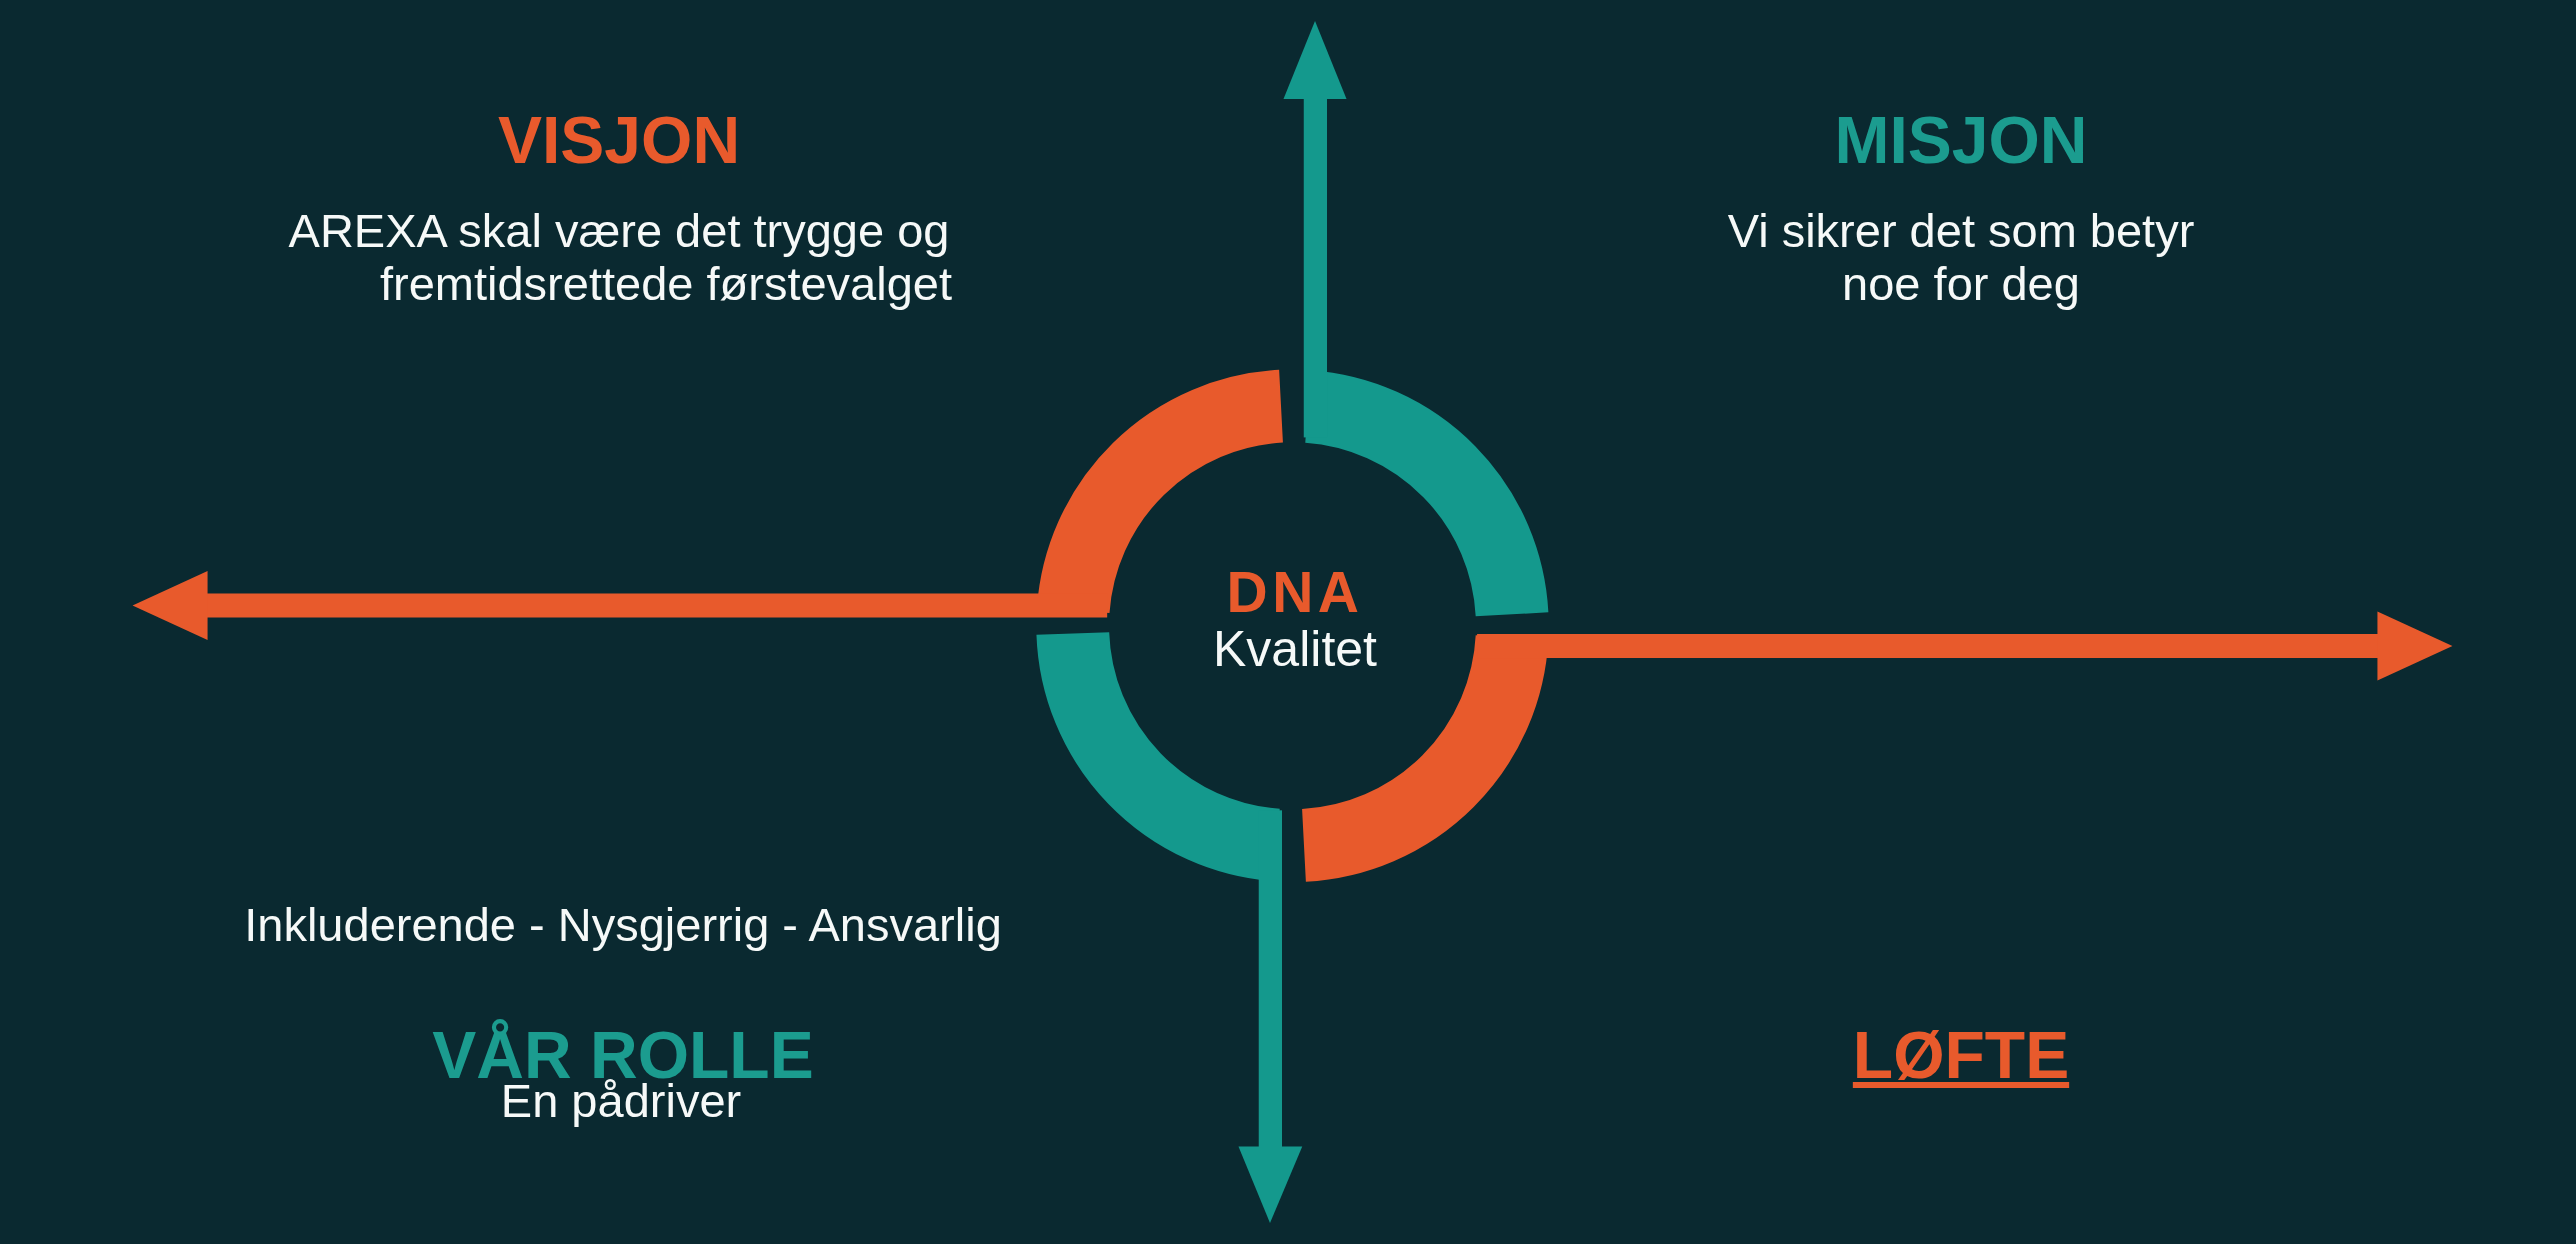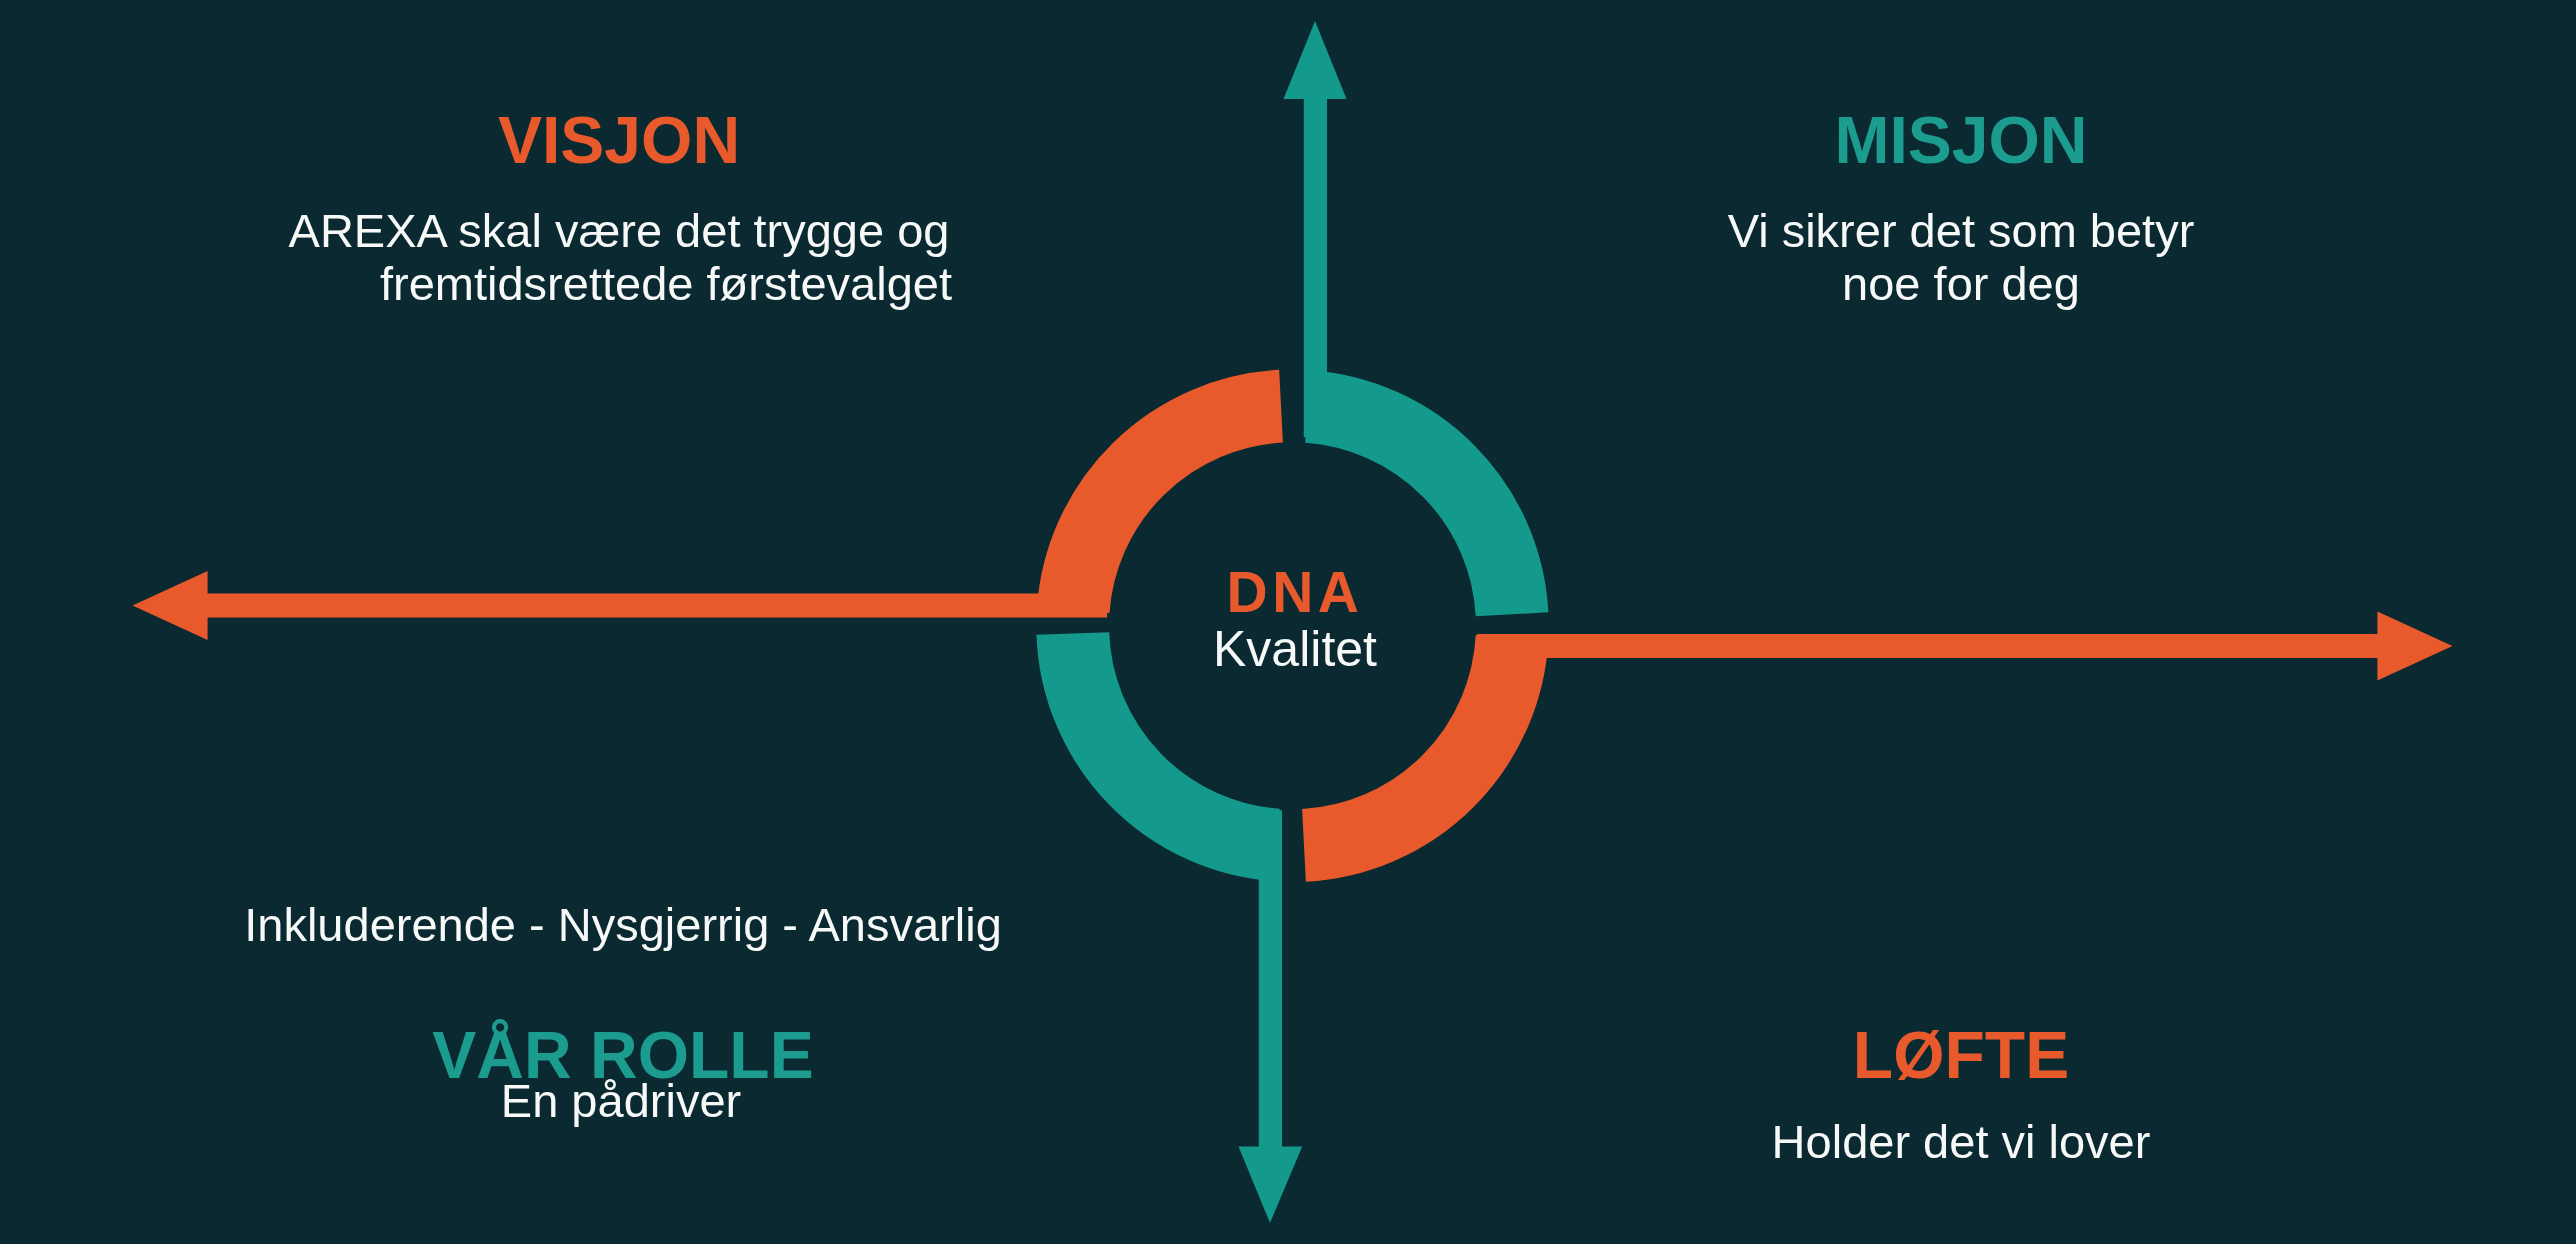--- a/index.html
+++ b/index.html
@@ -91,20 +91,19 @@
 
   <div class="txt heading teal-text" style="left:1961px; top:140px;">MISJON</div>
   <div class="txt sub" style="left:1961px; top:230px;">Vi sikrer det som betyr</div>
   <div class="txt sub" style="left:1961px; top:283px;">noe for deg</div>
 
   <div class="txt sub" style="left:623px; top:924px;">Inkluderende - Nysgjerrig - Ansvarlig</div>
 
   <div class="txt heading teal-text" style="left:623px; top:1055px;">VÅR ROLLE</div>
   <div class="txt sub" style="left:621px; top:1100px;">En pådriver</div>
 
-  <div class="txt heading orange-text" style="left:1961px; top:1055px;">LØFTE</div>
-  <div class="txt sub" style="left:1961px; top:1141px;">Holder det vi lover</div>
+  <div class="txt heading orange-text" style="left:1961px; top:1055px;text-decoration:underline;">LØFTE</div>
 
   <div class="txt dna-title" style="left:1295px; top:592px;">DNA</div>
   <div class="txt dna-sub" style="left:1295px; top:649px;">Kvalitet</div>
 
 </div>
 
 
 </body></html>

